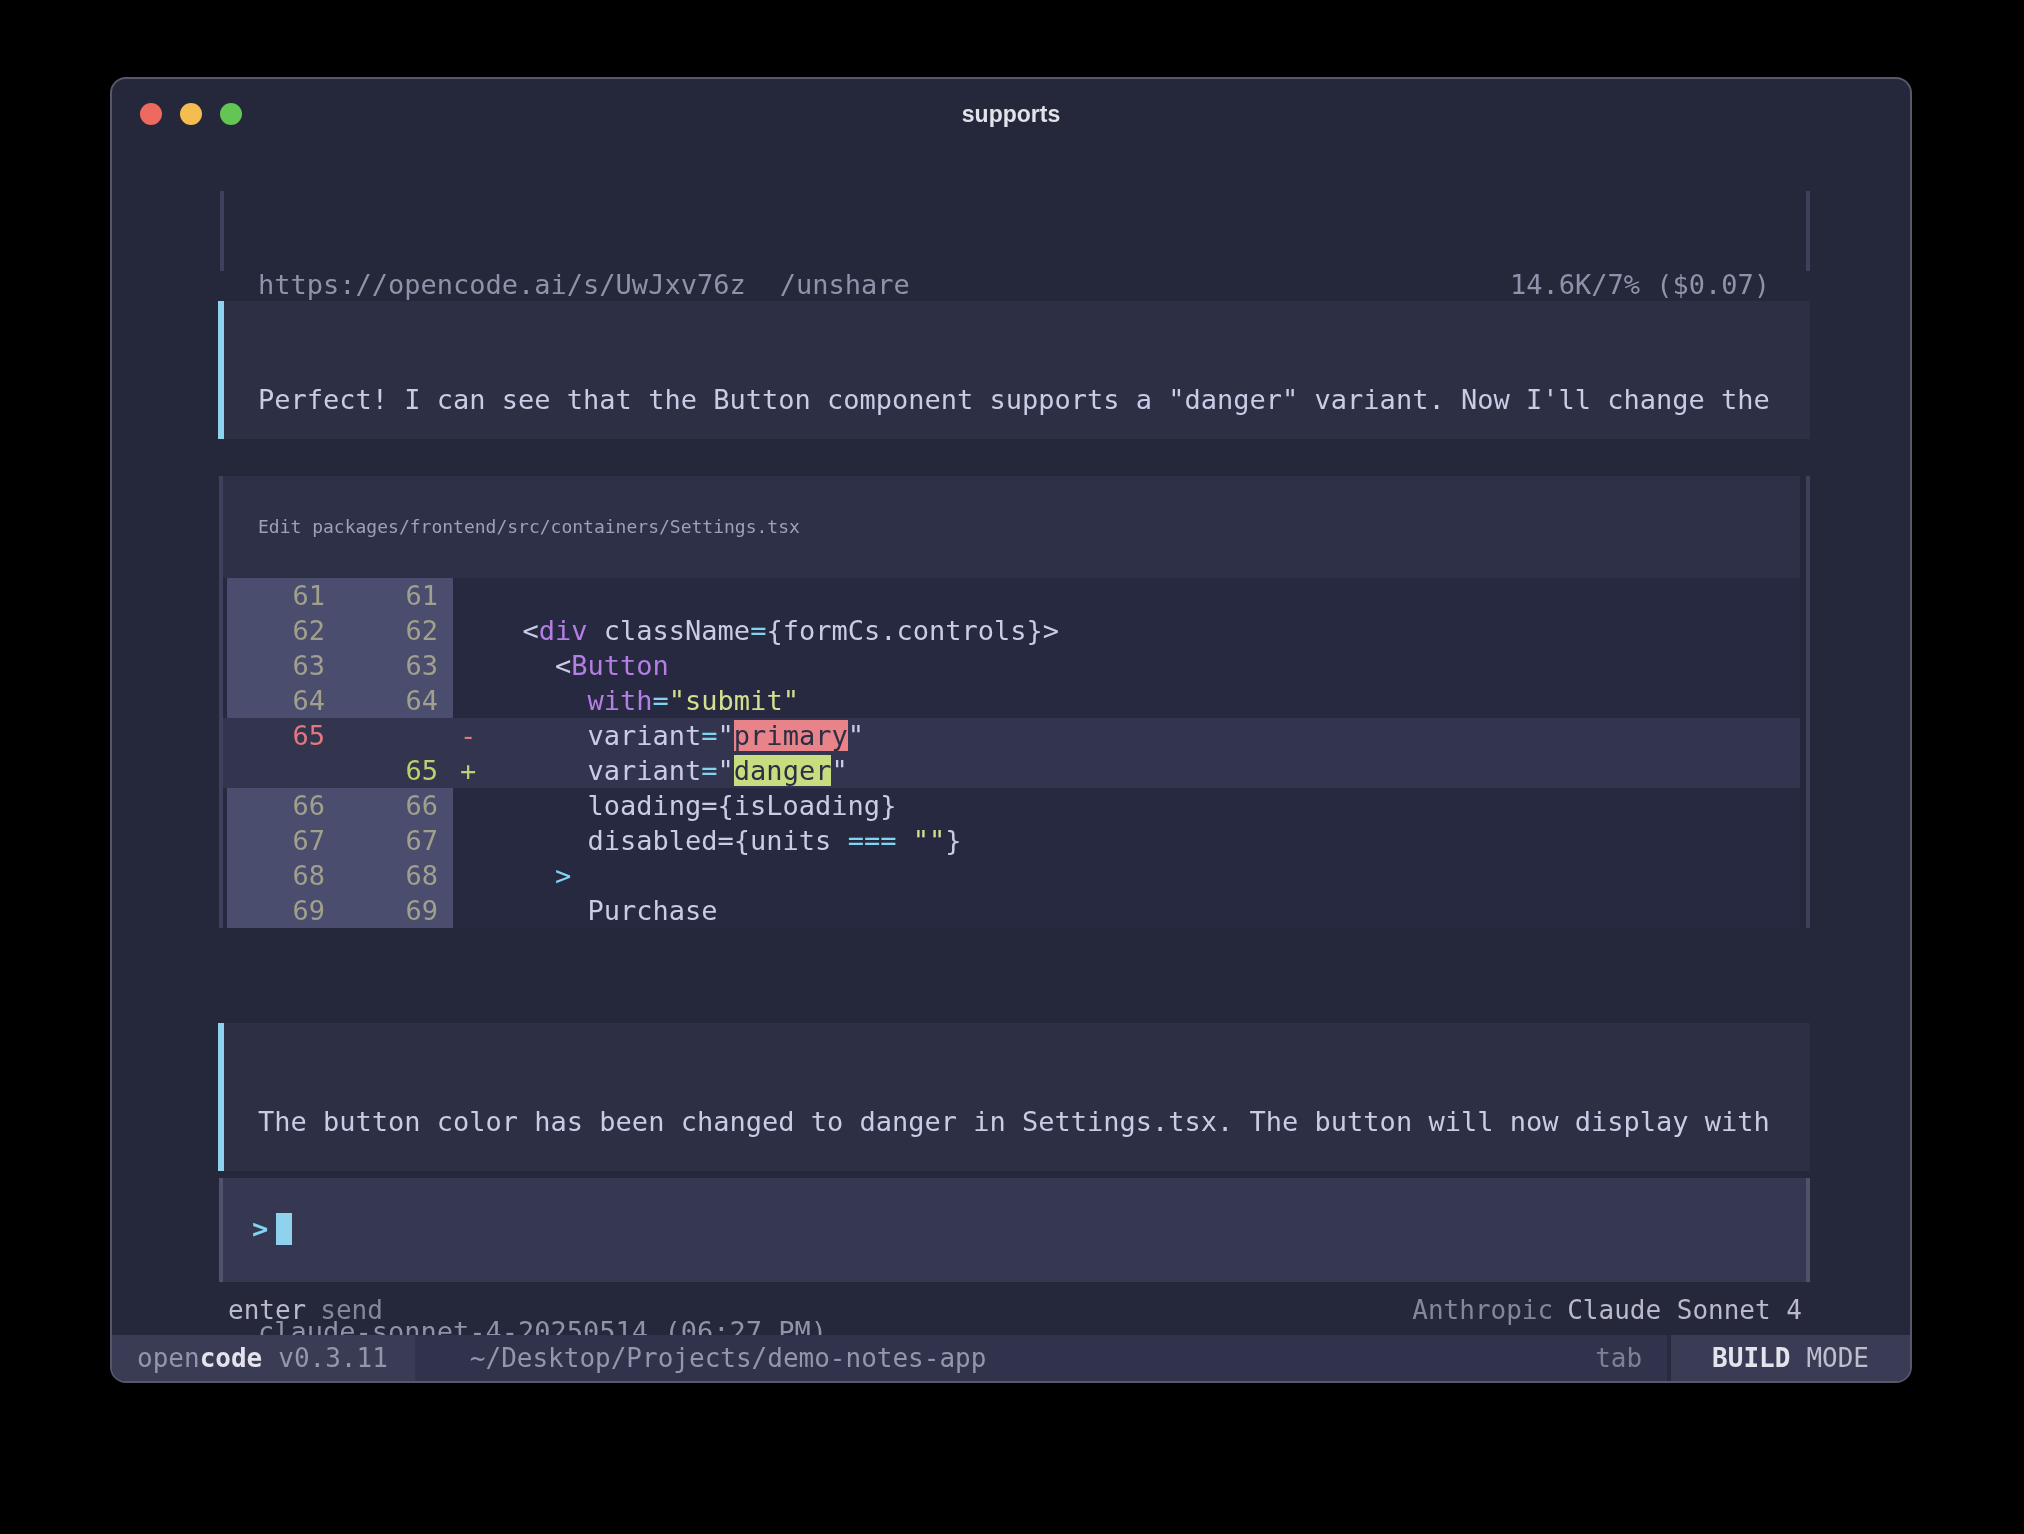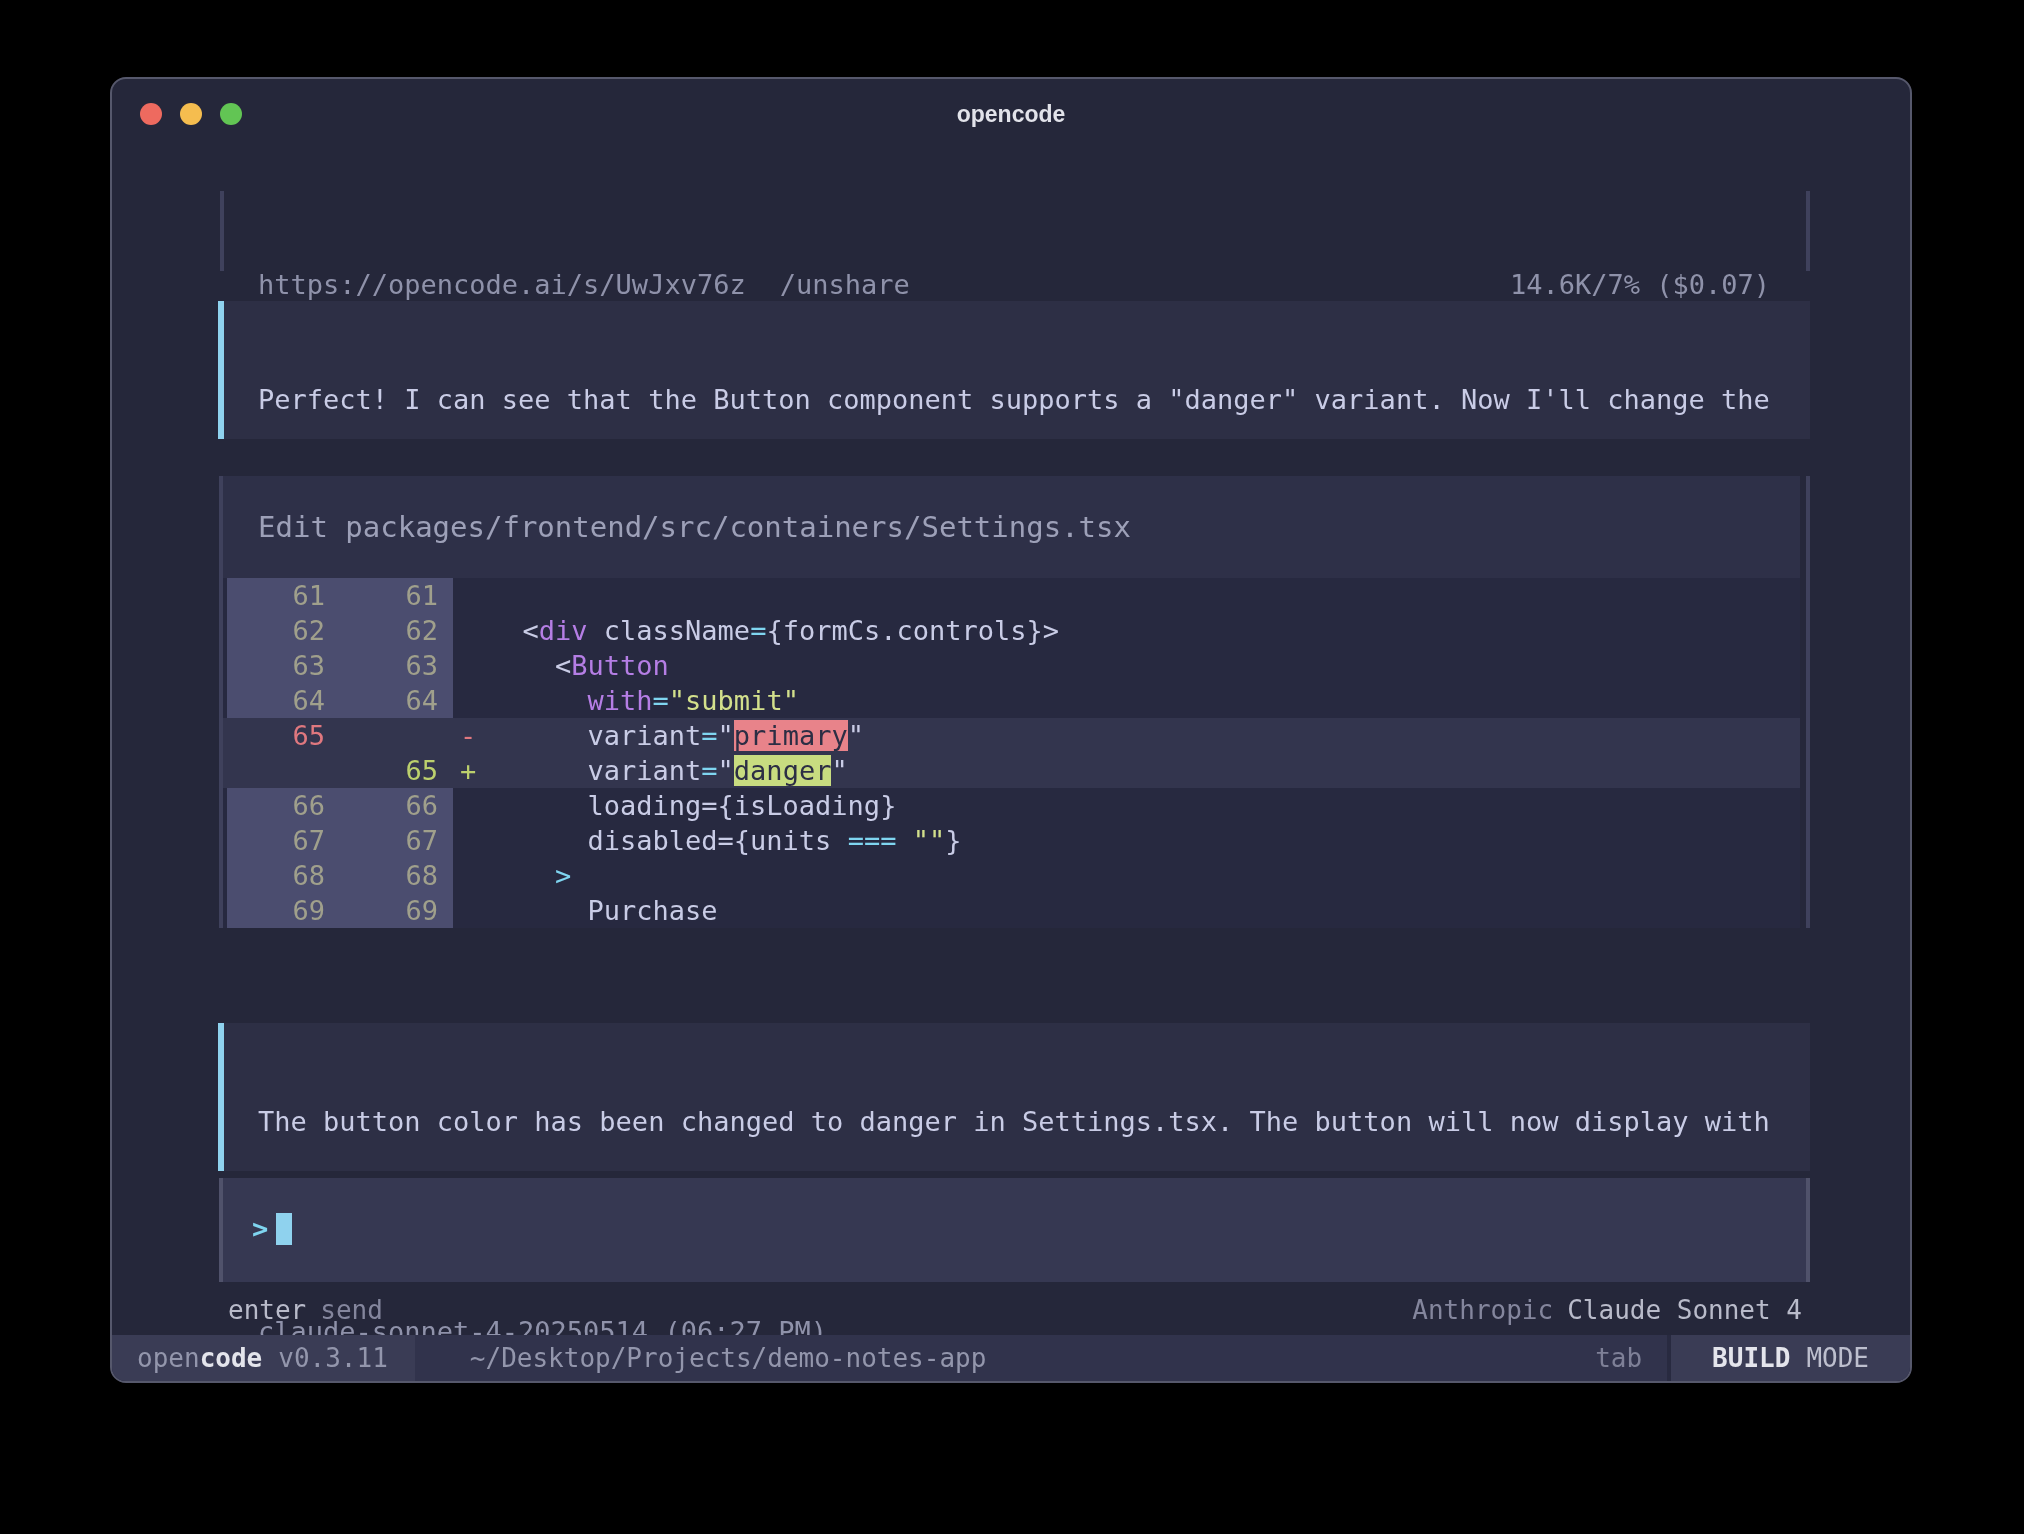--- a/index.html
+++ b/index.html
@@ -38,21 +38,21 @@
   .msg2{top:944px;height:148px;}
   .msg-bar{width:6px;background:var(--accent_cyan,#8fd2ee);flex:none;}
   .msg-body{flex:1;background:var(--msg-bg);padding:11px 20px 0 34px;
     font-size:27px;line-height:35px;color:var(--fg);white-space:pre;}
   .msg-meta{color:var(--dim);}
   
   .edit-block{position:absolute;left:107px;top:397px;width:1591px;
     border-left:4px solid var(--border-dim);border-right:4px solid var(--border-dim);
     padding-right:6px;}
   .edit-header{height:102px;line-height:102px;background:var(--edit-bg);
-    padding-left:35px;color:#9da0b8;font-size:29px;white-space:pre;}
+    padding-left:35px;color:#9da0b8;font-size:18px;white-space:pre;}
   .diff{font-size:27px;}
   .diff-row{display:flex;height:35px;line-height:35px;background:var(--diff-bg);padding-left:4px;}
   .diff-row .num{width:113px;flex:none;text-align:right;padding-right:15px;
     color:var(--gutter-num);background:var(--gutter-bg);}
   .diff-row .marker{width:37px;flex:none;padding-left:7px;}
   .diff-row .code{flex:1;white-space:pre;color:var(--fg);}
   .diff-row.del,.diff-row.add{background:var(--chg-bg);}
   .diff-row.del .num,.diff-row.add .num{background:transparent;}
   .diff-row.del .num.old,.diff-row.del .marker{color:var(--diff_del_fg,#e0787f);}
   .diff-row.add .num.new,.diff-row.add .marker{color:var(--diff_add_fg,#bcd06d);}
@@ -95,21 +95,21 @@
 <body>
 
 <div class="window">
 
   <div class="titlebar">
     <div class="lights">
       <span class="light red"></span>
       <span class="light yellow"></span>
       <span class="light green"></span>
     </div>
-    <div class="win-title">opencode</div>
+    <div class="win-title">supports</div>
   </div>
 
   <div class="session-header">
     <div class="sh-sub">
       <span class="sh-url">https://opencode.ai/s/UwJxv76z</span>
       <span class="sh-unshare">/unshare</span>
       <span class="sh-tokens">14.6K/7% ($0.07)</span>
     </div>
   </div>
 

